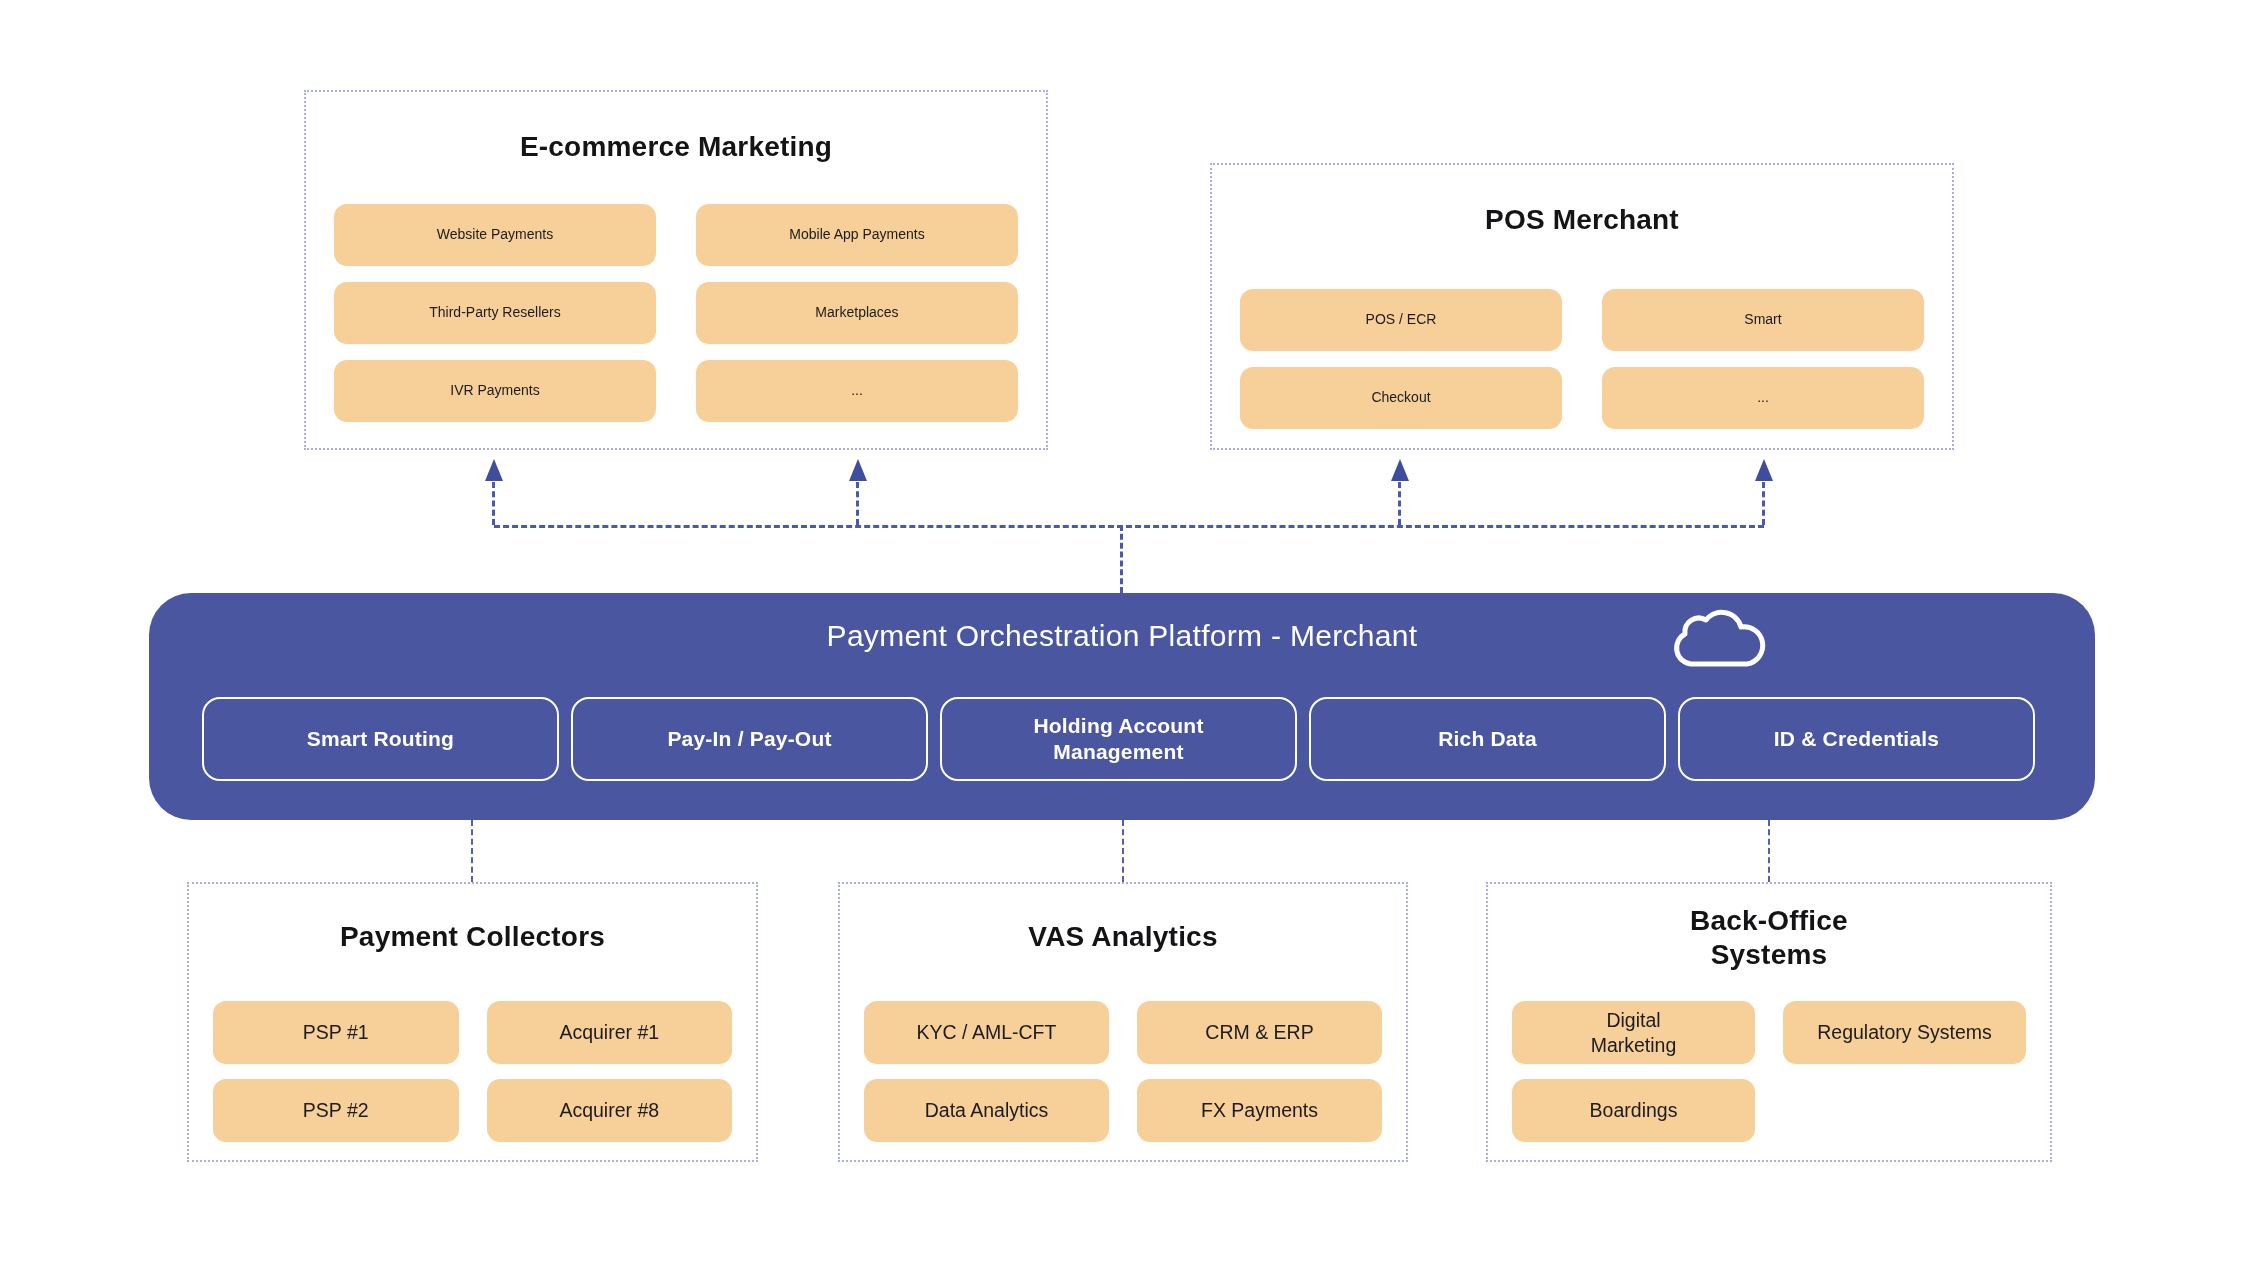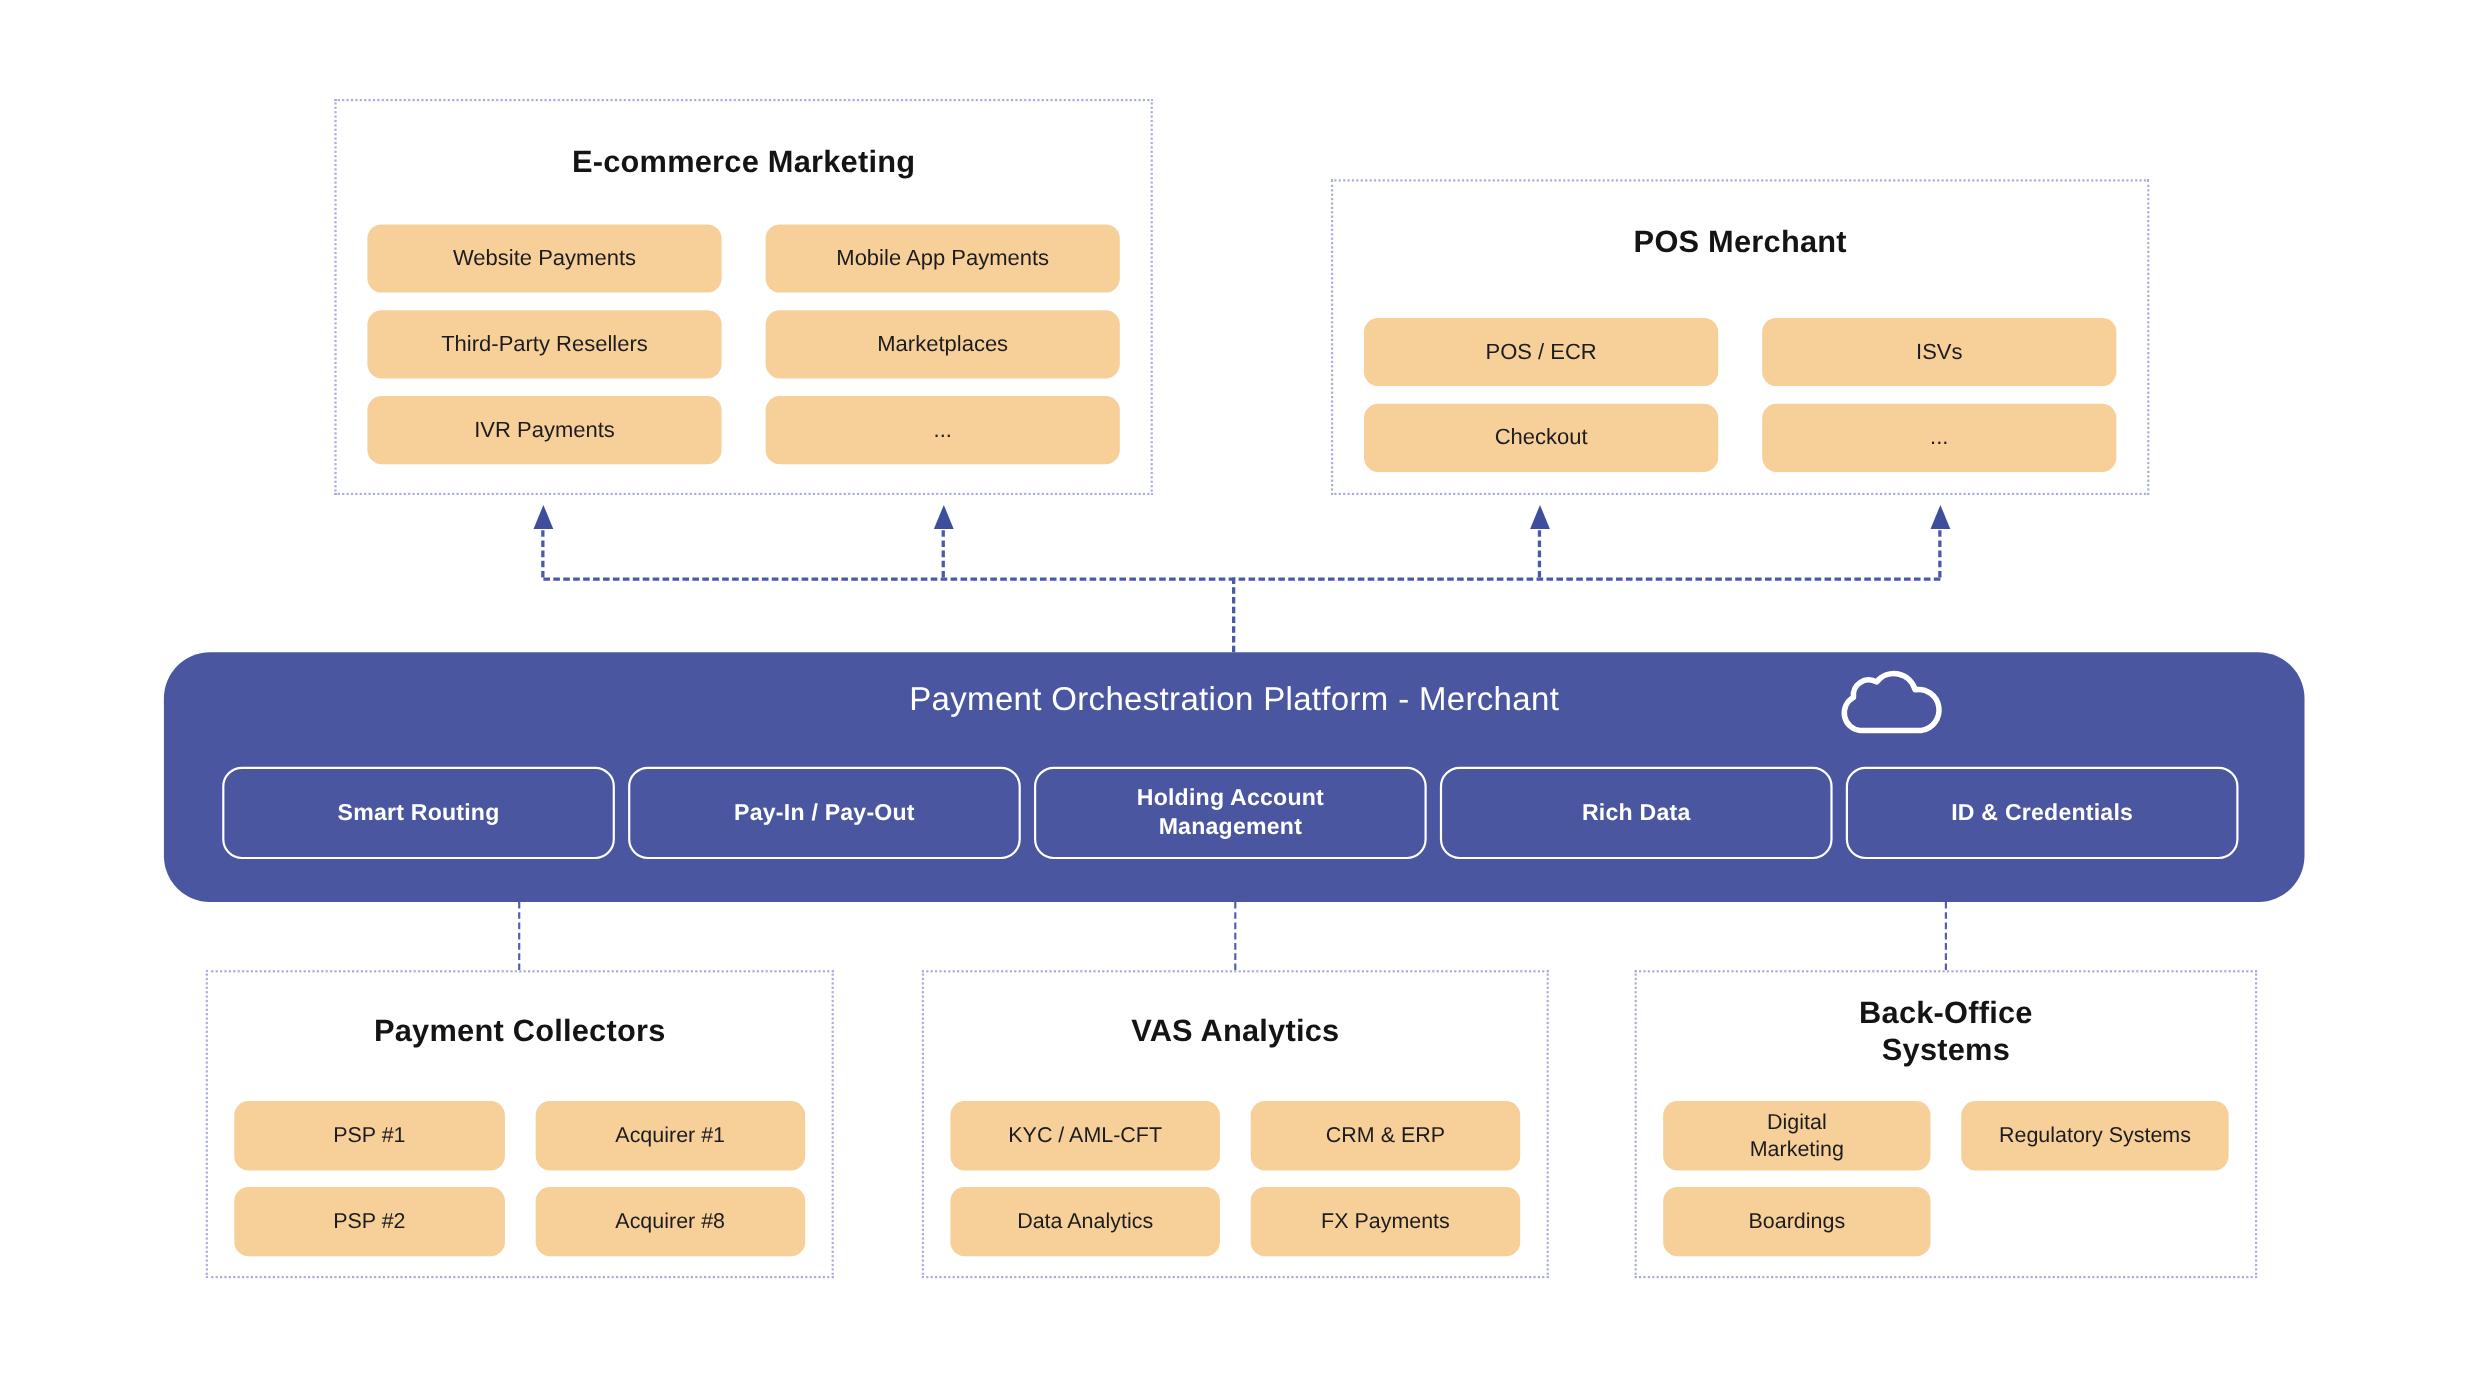--- a/index.html
+++ b/index.html
@@ -42,21 +42,21 @@
     column-gap: 40px;
     row-gap: 16px;
   }
   .card {
     height: 62px;
     background: #f6cf99;
     border-radius: 13px;
     display: flex;
     align-items: center;
     justify-content: center;
-    font-size: 20px;
+    font-size: 14px;
     color: #1c1c1e;
     text-align: center;
   }
   .card span { display: inline-block; line-height: 1.25; }
 
   
   .ecom   { left: 304px;  top: 90px;  width: 744px; height: 360px; }
   .ecom h2 { margin-top: 38px; }
   .ecom .cards { top: 112px; }
 
@@ -178,21 +178,21 @@
     </div>
   </section>
 
   <section class="group pos">
     <h2>POS Merchant</h2>
     <div class="cards">
       <div class="card">
           <span>POS / ECR</span>
         </div>
       <div class="card">
-          <span>ISVs</span>
+          <span>Smart</span>
         </div>
       <div class="card">
           <span>Checkout</span>
         </div>
       <div class="card">
           <span>...</span>
         </div>
     </div>
   </section>
 

